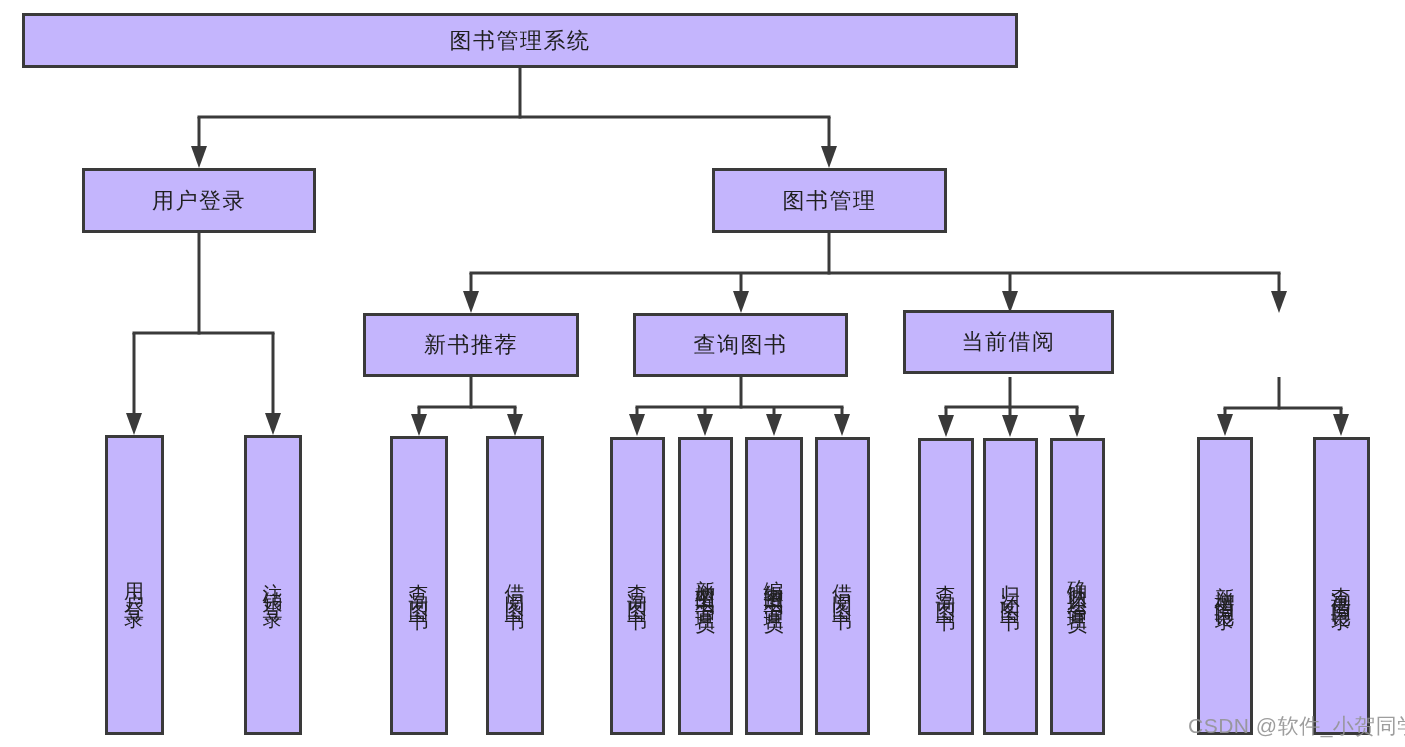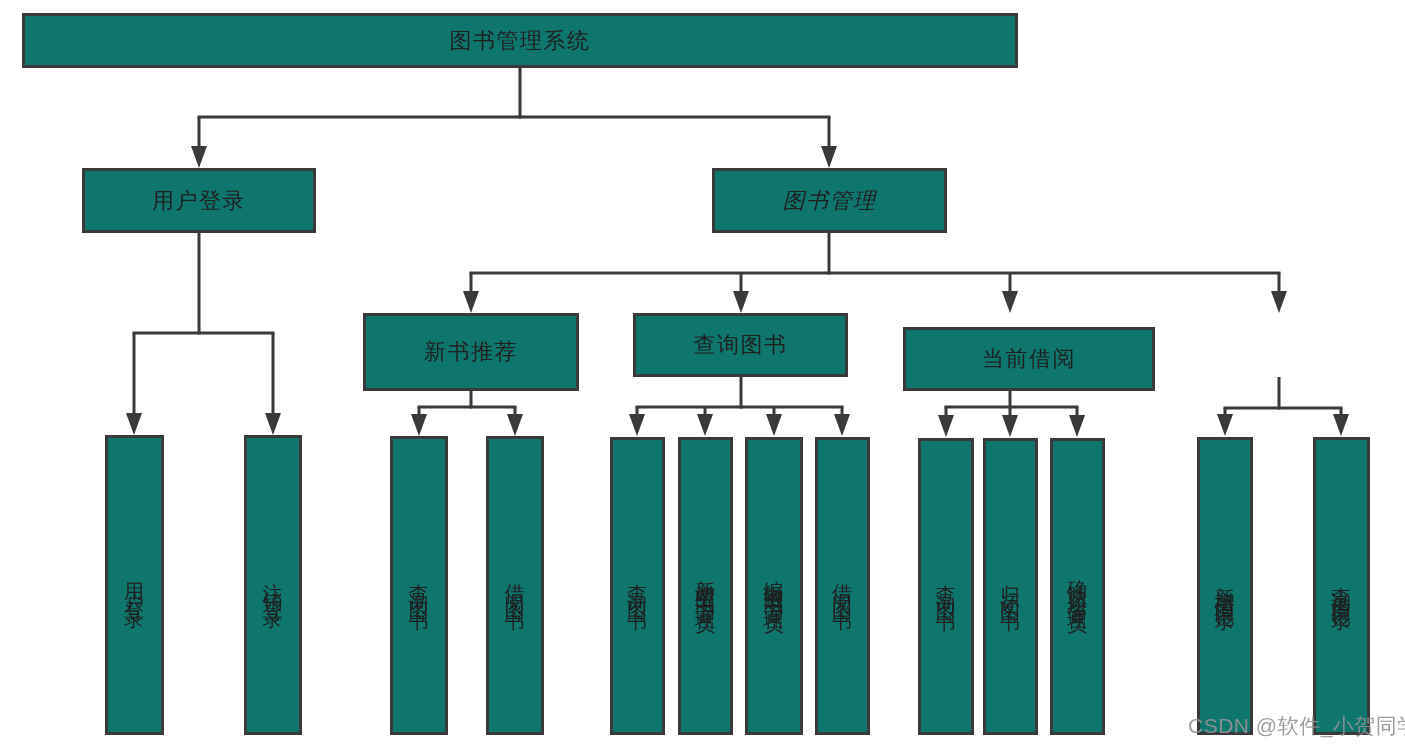--- a/index.html
+++ b/index.html
@@ -20,21 +20,21 @@
     left: 0;
     top: 0;
     width: 1405px;
     height: 747px;
     pointer-events: none;
   }
   .node {
     position: absolute;
     box-sizing: border-box;
     border: 3px solid #3a3a3a;
-    background: #0f766e;
+    background: #c4b5fd;
     display: flex;
     align-items: center;
     justify-content: center;
     color: #1f1f1f;
   }
   .hnode span {
     font-size: 22px;
     letter-spacing: 1.5px;
     white-space: nowrap;
   }
@@ -139,31 +139,31 @@
     </g>
   </svg>
 
   <div class="node hnode" style="left:22px; top:13px; width:996px; height:55px;">
     <span>图书管理系统</span>
   </div>
 
   <div class="node hnode" style="left:82px; top:168px; width:234px; height:65px;">
     <span>用户登录</span>
   </div>
-  <div class="node hnode" style="left:712px; top:168px; width:235px; height:65px;font-style:italic;">
+  <div class="node hnode" style="left:712px; top:168px; width:235px; height:65px;">
     <span>图书管理</span>
   </div>
 
-  <div class="node hnode" style="left:363px; top:313px; width:216px; height:78px;justify-content:center;">
+  <div class="node hnode" style="left:363px; top:313px; width:216px; height:64px;justify-content:center;">
     <span>新书推荐</span>
   </div>
   <div class="node hnode" style="left:633px; top:313px; width:215px; height:64px;">
     <span>查询图书</span>
   </div>
-  <div class="node hnode" style="left:903px; top:327px; width:252px; height:64px;">
+  <div class="node hnode" style="left:903px; top:310px; width:211px; height:64px;">
     <span>当前借阅</span>
   </div>
 
   <div class="node vnode" style="left:105px; top:435px; width:59px; height:300px;">
     <span>用户登录</span>
   </div>
   <div class="node vnode" style="left:244px; top:435px; width:58px; height:300px;">
     <span>注销登录</span>
   </div>
 

